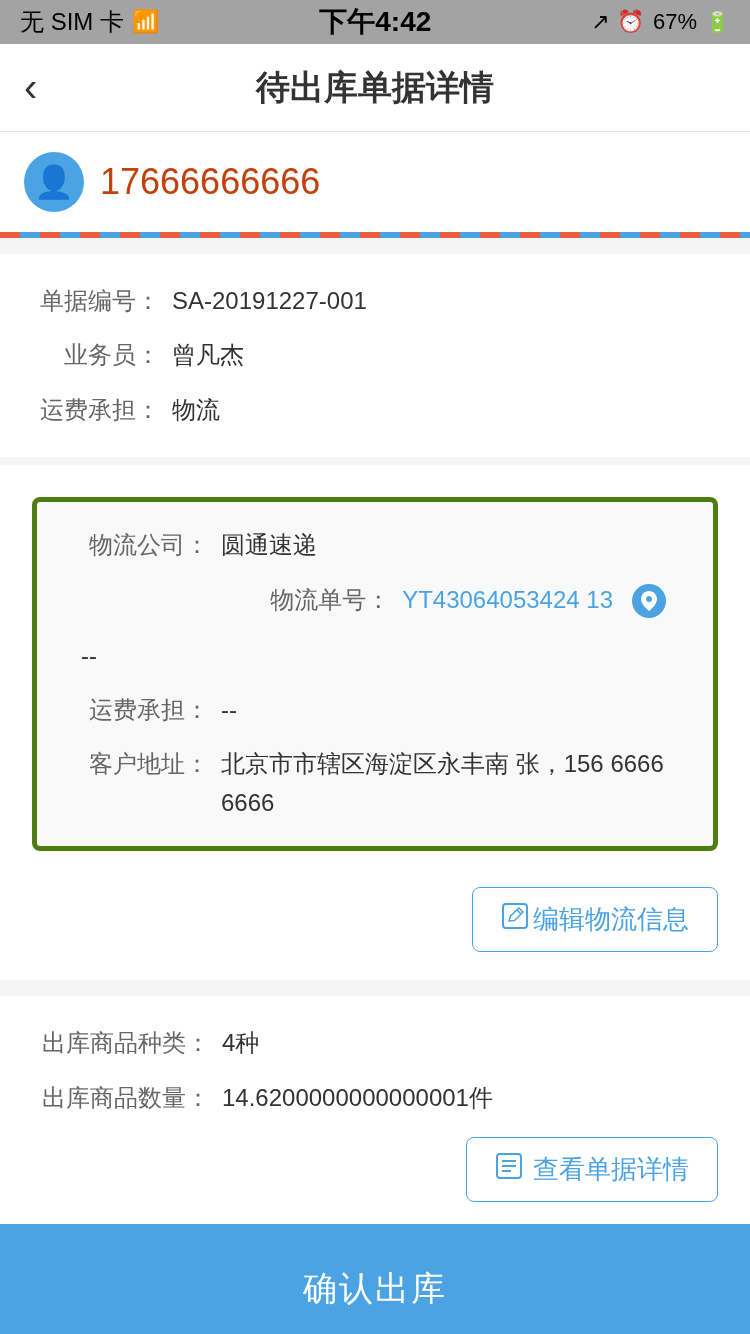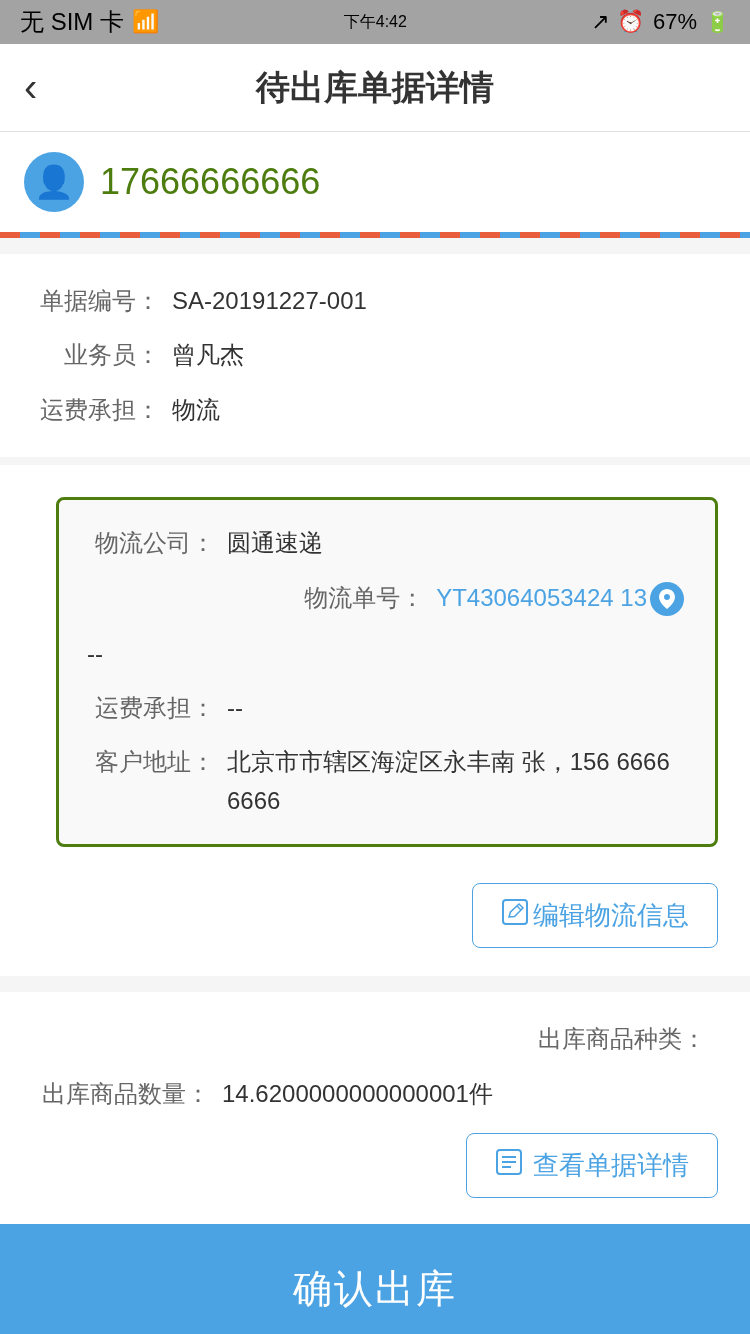--- a/index.html
+++ b/index.html
@@ -69,21 +69,21 @@
       display: flex;
       align-items: center;
       justify-content: center;
       color: #fff;
       font-size: 32px;
       flex-shrink: 0;
     }
     .customer-phone {
       font-size: 36px;
       font-weight: 500;
-      color: #4d7c0f;
+      color: #c2410c;
     }
 
     
     .dashed-divider {
       width: 100%;
       height: 6px;
       background: repeating-linear-gradient(
         90deg,
         #e85d3b 0px, #e85d3b 20px,
         #4ba3e3 20px, #4ba3e3 40px
@@ -114,41 +114,40 @@
       flex-shrink: 0;
     }
     .info-value {
       color: #333;
       flex: 1;
     }
     .info-value.blue { color: #4ba3e3; }
     .info-value-with-icon {
       display: flex;
       align-items: center;
-      gap: 0;
+      gap: 16px;
     }
 
     
     .location-icon {
       width: 40px;
       height: 40px;
       display: inline-flex;
       align-items: center;
       justify-content: center;
       cursor: pointer;
     }
 
     
     .logistics-card {
       background: #f9f9f9;
-      border: 3px solid #4d7c0f;
+      border: 5px solid #4d7c0f;
       border-radius: 8px;
-      padding: 24px 28px;
+      padding: 24px 44px;
       margin-top: 4px;
-      margin-left: 24px;
     }
 
     
     .edit-btn-row {
       display: flex;
       justify-content: flex-end;
       margin-top: 20px;
       padding-top: 16px;
     }
     .edit-btn {
@@ -203,35 +202,35 @@
       width: 750px;
       height: 110px;
       background: #4ba3e3;
       display: flex;
       align-items: center;
       justify-content: center;
       cursor: pointer;
     }
     .confirm-text {
       color: #fff;
-      font-size: 39px;
+      font-size: 34px;
       font-weight: 500;
       letter-spacing: 2px;
       margin-top: 20px;
     }
   </style>
 </head>
 <body>
 
 <div class="status-bar">
   <div class="status-left">
     <span>无 SIM 卡</span>
     <span class="wifi-icon">📶</span>
   </div>
-  <div style="font-size:16px;font-weight:400;">下午4:42</div>
+  <div style="font-size:28px;font-weight:700;">下午4:42</div>
   <div class="status-right">
     <span>↗</span>
     <span>⏰</span>
     <span>67%</span>
     <span style="font-size:20px;">🔋</span>
   </div>
 </div>
 
 <div class="nav-bar">
   <span class="nav-back">‹</span>
@@ -303,20 +302,21 @@
         </svg>
       </span>
       <span>编辑物流信息</span>
     </button>
   </div>
 </div>
 
 <div class="goods-section">
   <div class="info-row">
     <span class="info-label" style="min-width:190px;">出库商品种类：</span>
+    <span class="info-value">4种</span>
   </div>
   <div class="info-row">
     <span class="info-label" style="min-width:190px;">出库商品数量：</span>
     <span class="info-value">14.6200000000000001件</span>
   </div>
 
   <div class="detail-btn-row">
     <button class="detail-btn">
       <span>
         <svg width="28" height="28" viewBox="0 0 28 28" fill="none" xmlns="http://www.w3.org/2000/svg">

